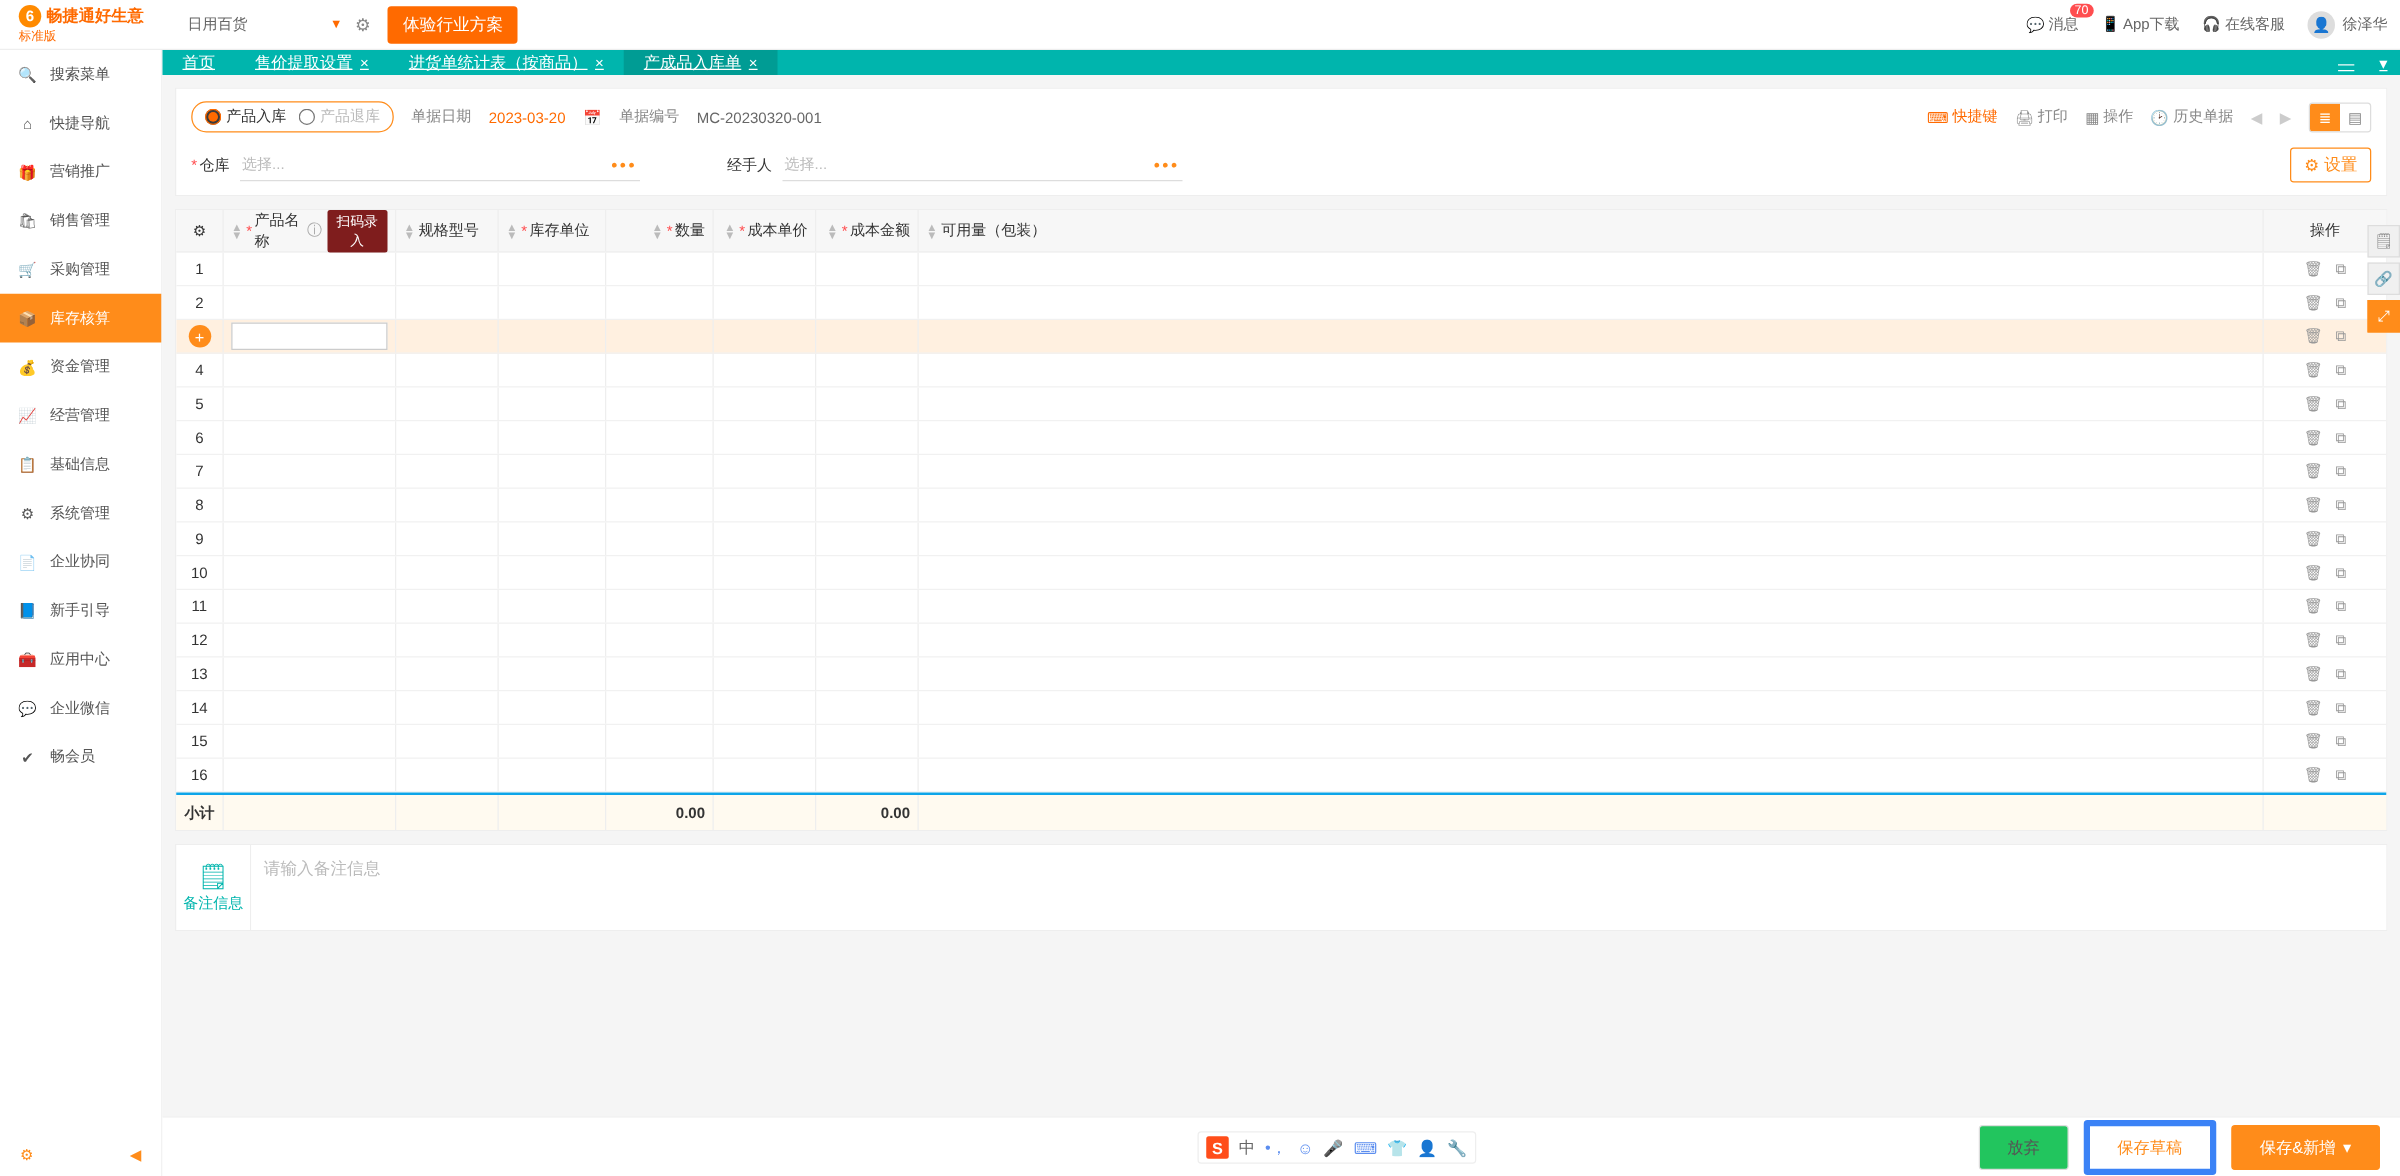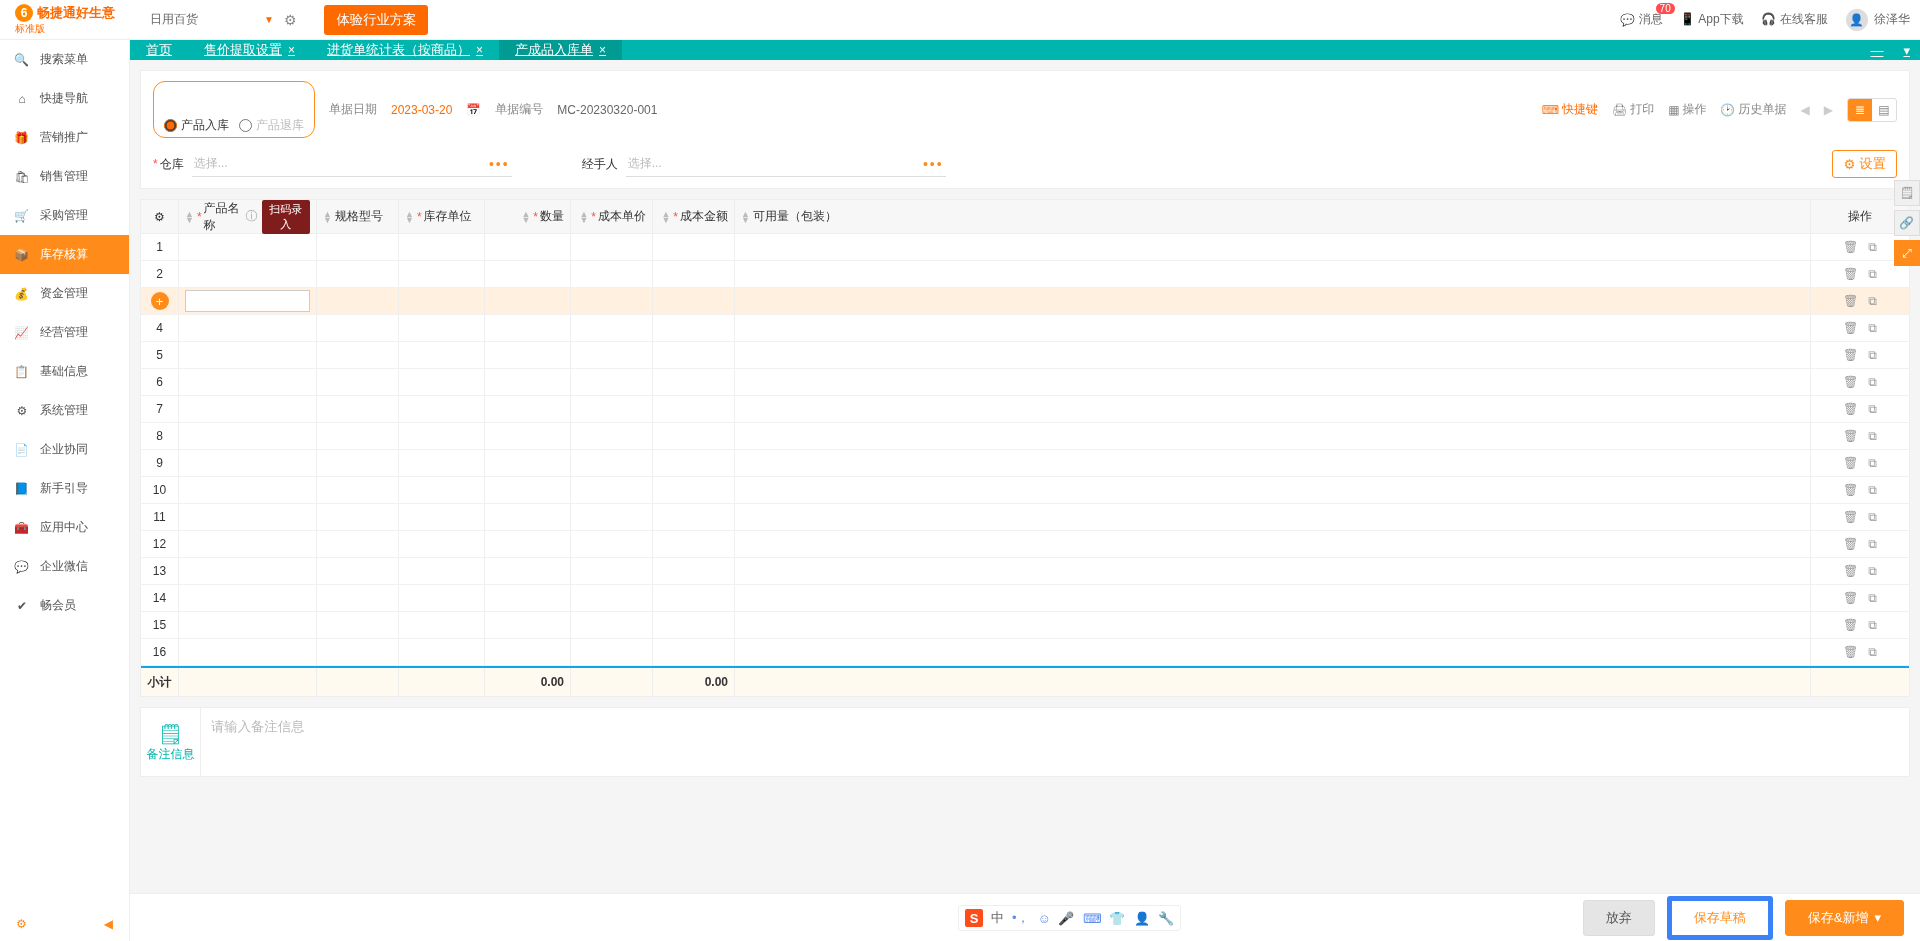--- a/index.html
+++ b/index.html
@@ -7,21 +7,21 @@
 
 
 .top-bar { height: 40px; display: flex; align-items: center; border-bottom: 1px solid #eee; padding: 0 10px; }
 .logo-area { width: 120px; display: flex; flex-direction: column; align-items: flex-start; padding-left: 5px; }
 .logo-row { display: flex; align-items: center; gap: 4px; color: #ff6a00; font-weight: bold; font-size: 13px; }
 .logo-mark { width: 18px; height: 18px; background: #ff8a00; border-radius: 50%; display: inline-flex; align-items: center; justify-content: center; color: #fff; font-size: 12px; }
 .logo-sub { color: #ff6a00; font-size: 10px; }
 .top-dropdown { margin-left: 20px; display: flex; align-items: center; gap: 6px; color: #666; }
 .chevron-down { color: #ff6a00; font-size: 10px; margin-left: 60px; }
 .gear { color: #888; font-size: 14px; margin-left: 10px; }
-.try-btn { margin-left: 28px; background: #ff6a00; color: #fff; padding: 6px 12px; border-radius: 3px; border: none; cursor: pointer; }
+.try-btn { margin-left: 14px; background: #ff6a00; color: #fff; padding: 6px 12px; border-radius: 3px; border: none; cursor: pointer; }
 .top-right { margin-left: auto; display: flex; align-items: center; gap: 18px; color: #666; }
 .msg-wrap { position: relative; display: flex; align-items: center; gap: 3px; }
 .msg-badge { position: absolute; top: -8px; right: -12px; background: #ff4d4f; color: #fff; border-radius: 8px; font-size: 10px; padding: 0 4px; }
 .avatar { width: 22px; height: 22px; background: #ddd; border-radius: 50%; display: inline-flex; align-items: center; justify-content: center; color: #999; }
 
 
 .layout { display: flex; height: calc(100vh - 40px); }
 .sidebar { width: 130px; background: #fff; border-right: 1px solid #eee; display: flex; flex-direction: column; }
 .side-item { display: flex; align-items: center; gap: 10px; padding: 11px 14px; color: #555; cursor: pointer; }
 .side-item.active { background: #ff8c1a; color: #fff; }
@@ -34,21 +34,21 @@
 .tab { display: flex; align-items: center; padding: 0 16px; gap: 6px; cursor: pointer; font-size: 13px; }
 .tab.active { background: #009c94; }
 .tab-close { font-size: 12px; }
 .tabs-right { margin-left: auto; display: flex; align-items: center; }
 .tabs-right .tab { padding: 0 10px; }
 
 
 .panel { margin: 10px; background: #fff; border: 1px solid #eee; padding: 10px 12px; }
 .tb-row1 { display: flex; align-items: center; gap: 14px; }
 .radio-group { display: flex; align-items: center; gap: 10px; border: 1px solid #ff8c1a; border-radius: 12px; padding: 3px 10px; }
-.radio { display: flex; align-items: center; gap: 4px; font-size: 12px; margin-top: 32px; }
+.radio { display: flex; align-items: center; gap: 4px; font-size: 12px; }
 .radio input { accent-color: #ff6a00; }
 .radio.off { color: #bbb; }
 .meta-label { color: #888; }
 .meta-val { color: #ff6a00; }
 .meta-val2 { color: #666; }
 .tb-right { margin-left: auto; display: flex; align-items: center; gap: 14px; color: #888; }
 .tb-right .act { display: flex; align-items: center; gap: 3px; cursor: pointer; }
 .tb-right .act.orange { color: #ff6a00; }
 .view-toggle { display: flex; border: 1px solid #ddd; border-radius: 3px; overflow: hidden; }
 .view-toggle .vt { width: 24px; height: 22px; display: flex; align-items: center; justify-content: center; }
@@ -88,21 +88,21 @@
 
 .notes-panel { margin: 10px; background: #fff; border: 1px solid #eee; display: flex; height: 70px; }
 .notes-left { width: 60px; display: flex; flex-direction: column; align-items: center; justify-content: center; border-right: 1px solid #eee; color: #00b5ad; }
 .notes-icon { font-size: 20px; color: #00b5ad; }
 .notes-input { flex: 1; border: none; padding: 10px; resize: none; color: #666; }
 .notes-input::placeholder { color: #bbb; }
 
 
 .footer-bar { position: absolute; bottom: 0; left: 0; right: 0; height: 48px; background: #fff; border-top: 1px solid #eee; display: flex; align-items: center; justify-content: flex-end; padding: 0 16px; gap: 12px; }
 .btn { padding: 8px 22px; border-radius: 3px; cursor: pointer; font-size: 13px; }
-.btn-discard { background: #e5e5e5; border: 1px solid #ddd; color: #555; }
+.btn-discard { background: #22c55e; border: 1px solid #ddd; color: #555; }
 .btn-draft { background: #fff; border: 5px solid #3b82f6; color: #ff8c1a; }
 .btn-save { background: #ff8c1a; border: 1px solid #ff8c1a; color: #fff; display: flex; align-items: center; gap: 6px; }
 
 
 .side-rail { position: absolute; right: 0; top: 140px; width: 26px; display: flex; flex-direction: column; gap: 4px; }
 .rail-btn { width: 26px; height: 26px; background: #f0f0f0; border: 1px solid #ddd; display: flex; align-items: center; justify-content: center; color: #888; cursor: pointer; }
 .rail-btn.orange { background: #ff8c1a; color: #fff; border-color: #ff8c1a; }
 
 
 .ime-bar { position: absolute; bottom: 10px; left: 50%; transform: translateX(-30%); display: flex; align-items: center; gap: 8px; background: #fff; padding: 3px 6px; border: 1px solid #eee; border-radius: 3px; color: #666; font-size: 13px; z-index: 5; }

